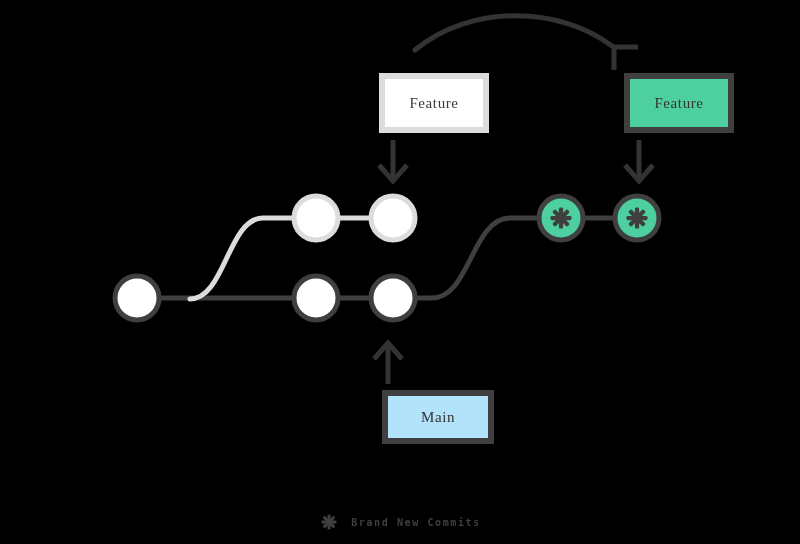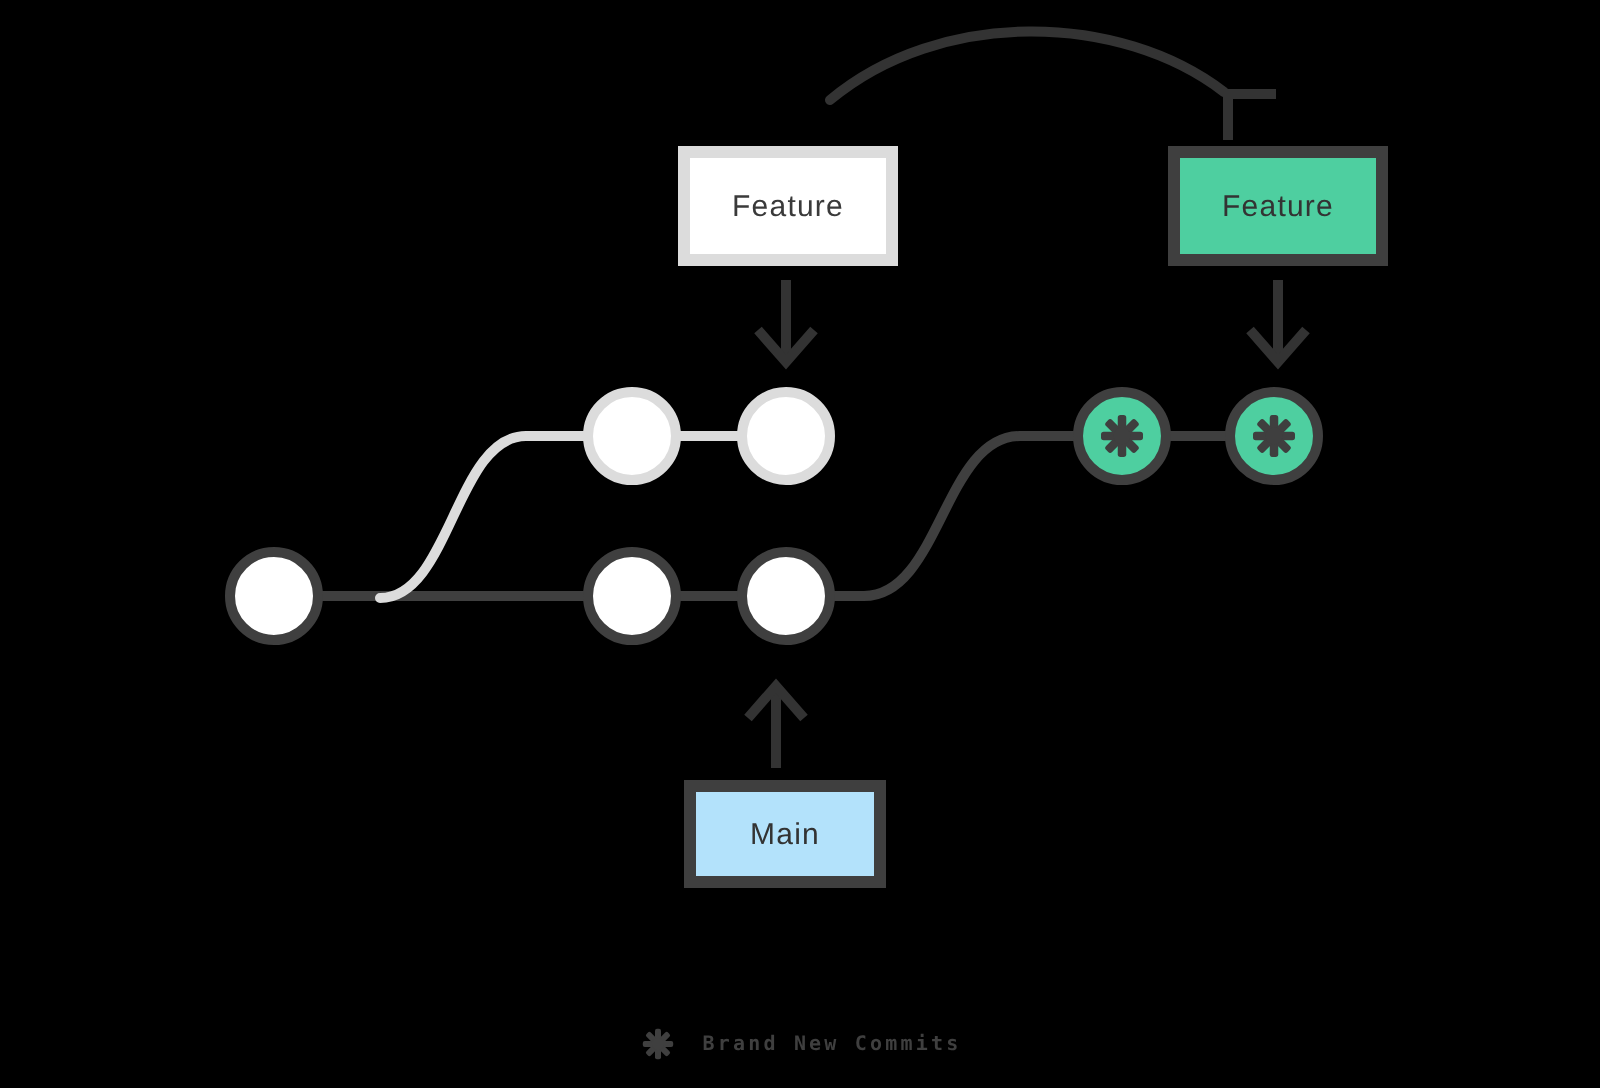--- a/index.html
+++ b/index.html
@@ -23,22 +23,23 @@
     top: 0;
     width: 800px;
     height: 544px;
   }
   .label-box {
     position: absolute;
     display: flex;
     align-items: center;
     justify-content: center;
     box-sizing: border-box;
-    font-family: Liberation Sans, sans-serif;
+    font-family: Liberation Serif, serif;
     letter-spacing: 0.6px;
+    margin-left: 40px;
   }
   #feature-label-left {
     left: 339px;
     top: 73px;
     width: 110px;
     height: 60px;
     background: #ffffff;
     border: 6px solid #dcdcdc;
     color: #3a3a3a;
     font-size: 15px;
@@ -49,21 +50,21 @@
     width: 110px;
     height: 60px;
     background: #4ecfa0;
     border: 6px solid #3f3f3f;
     color: #333333;
     font-size: 15px;
   }
   #main-label {
     left: 342px;
     top: 390px;
-    width: 101px;
+    width: 112px;
     height: 54px;
     background: #b3e2fb;
     border: 6px solid #3f3f3f;
     color: #333333;
     font-size: 15px;
   }
   #legend {
     position: absolute;
     left: 0;
     top: 512px;

